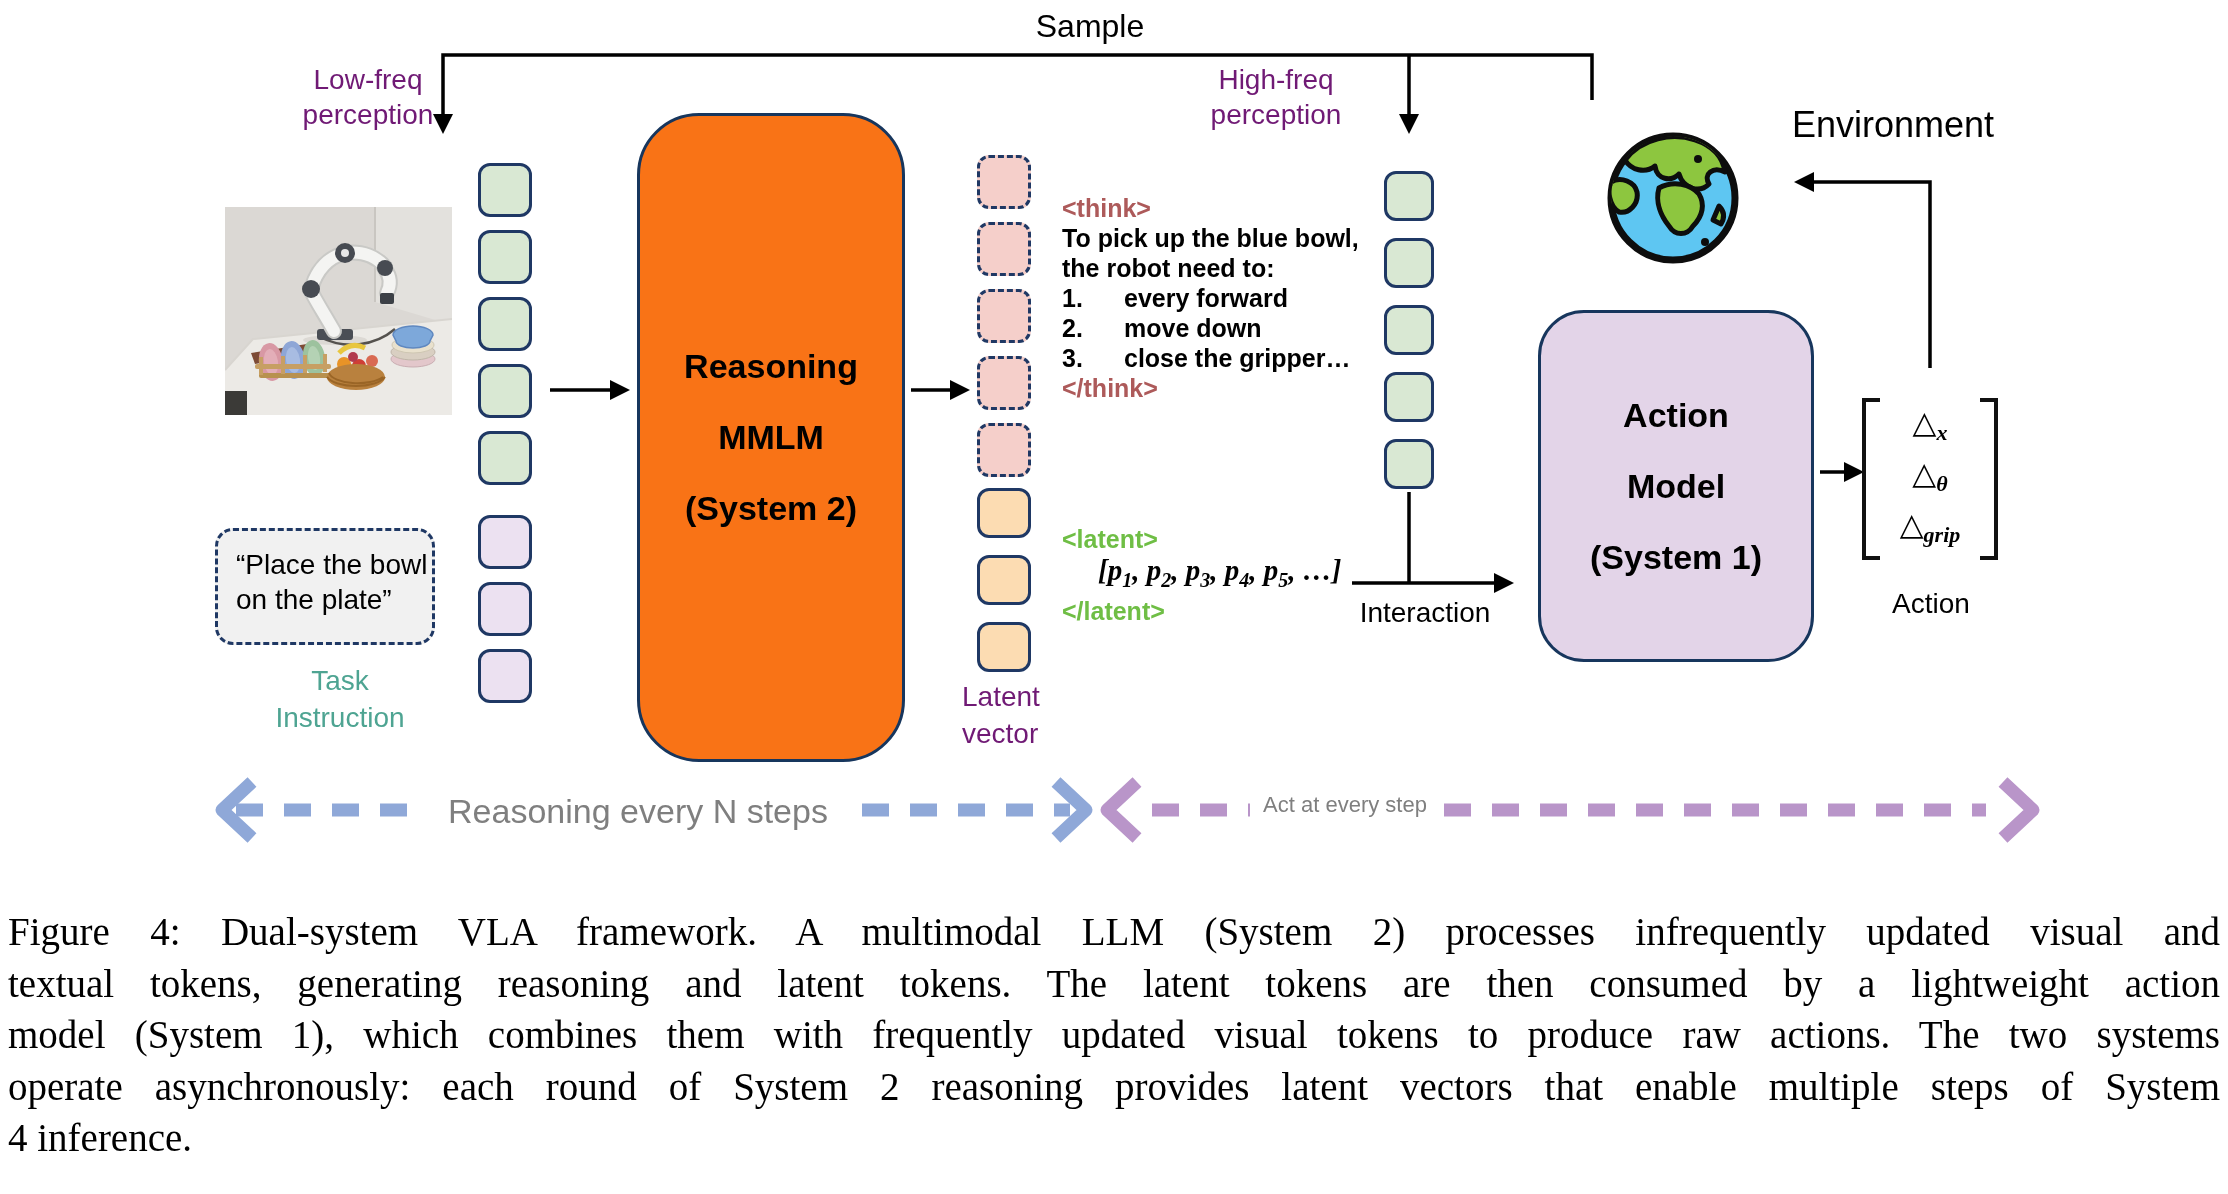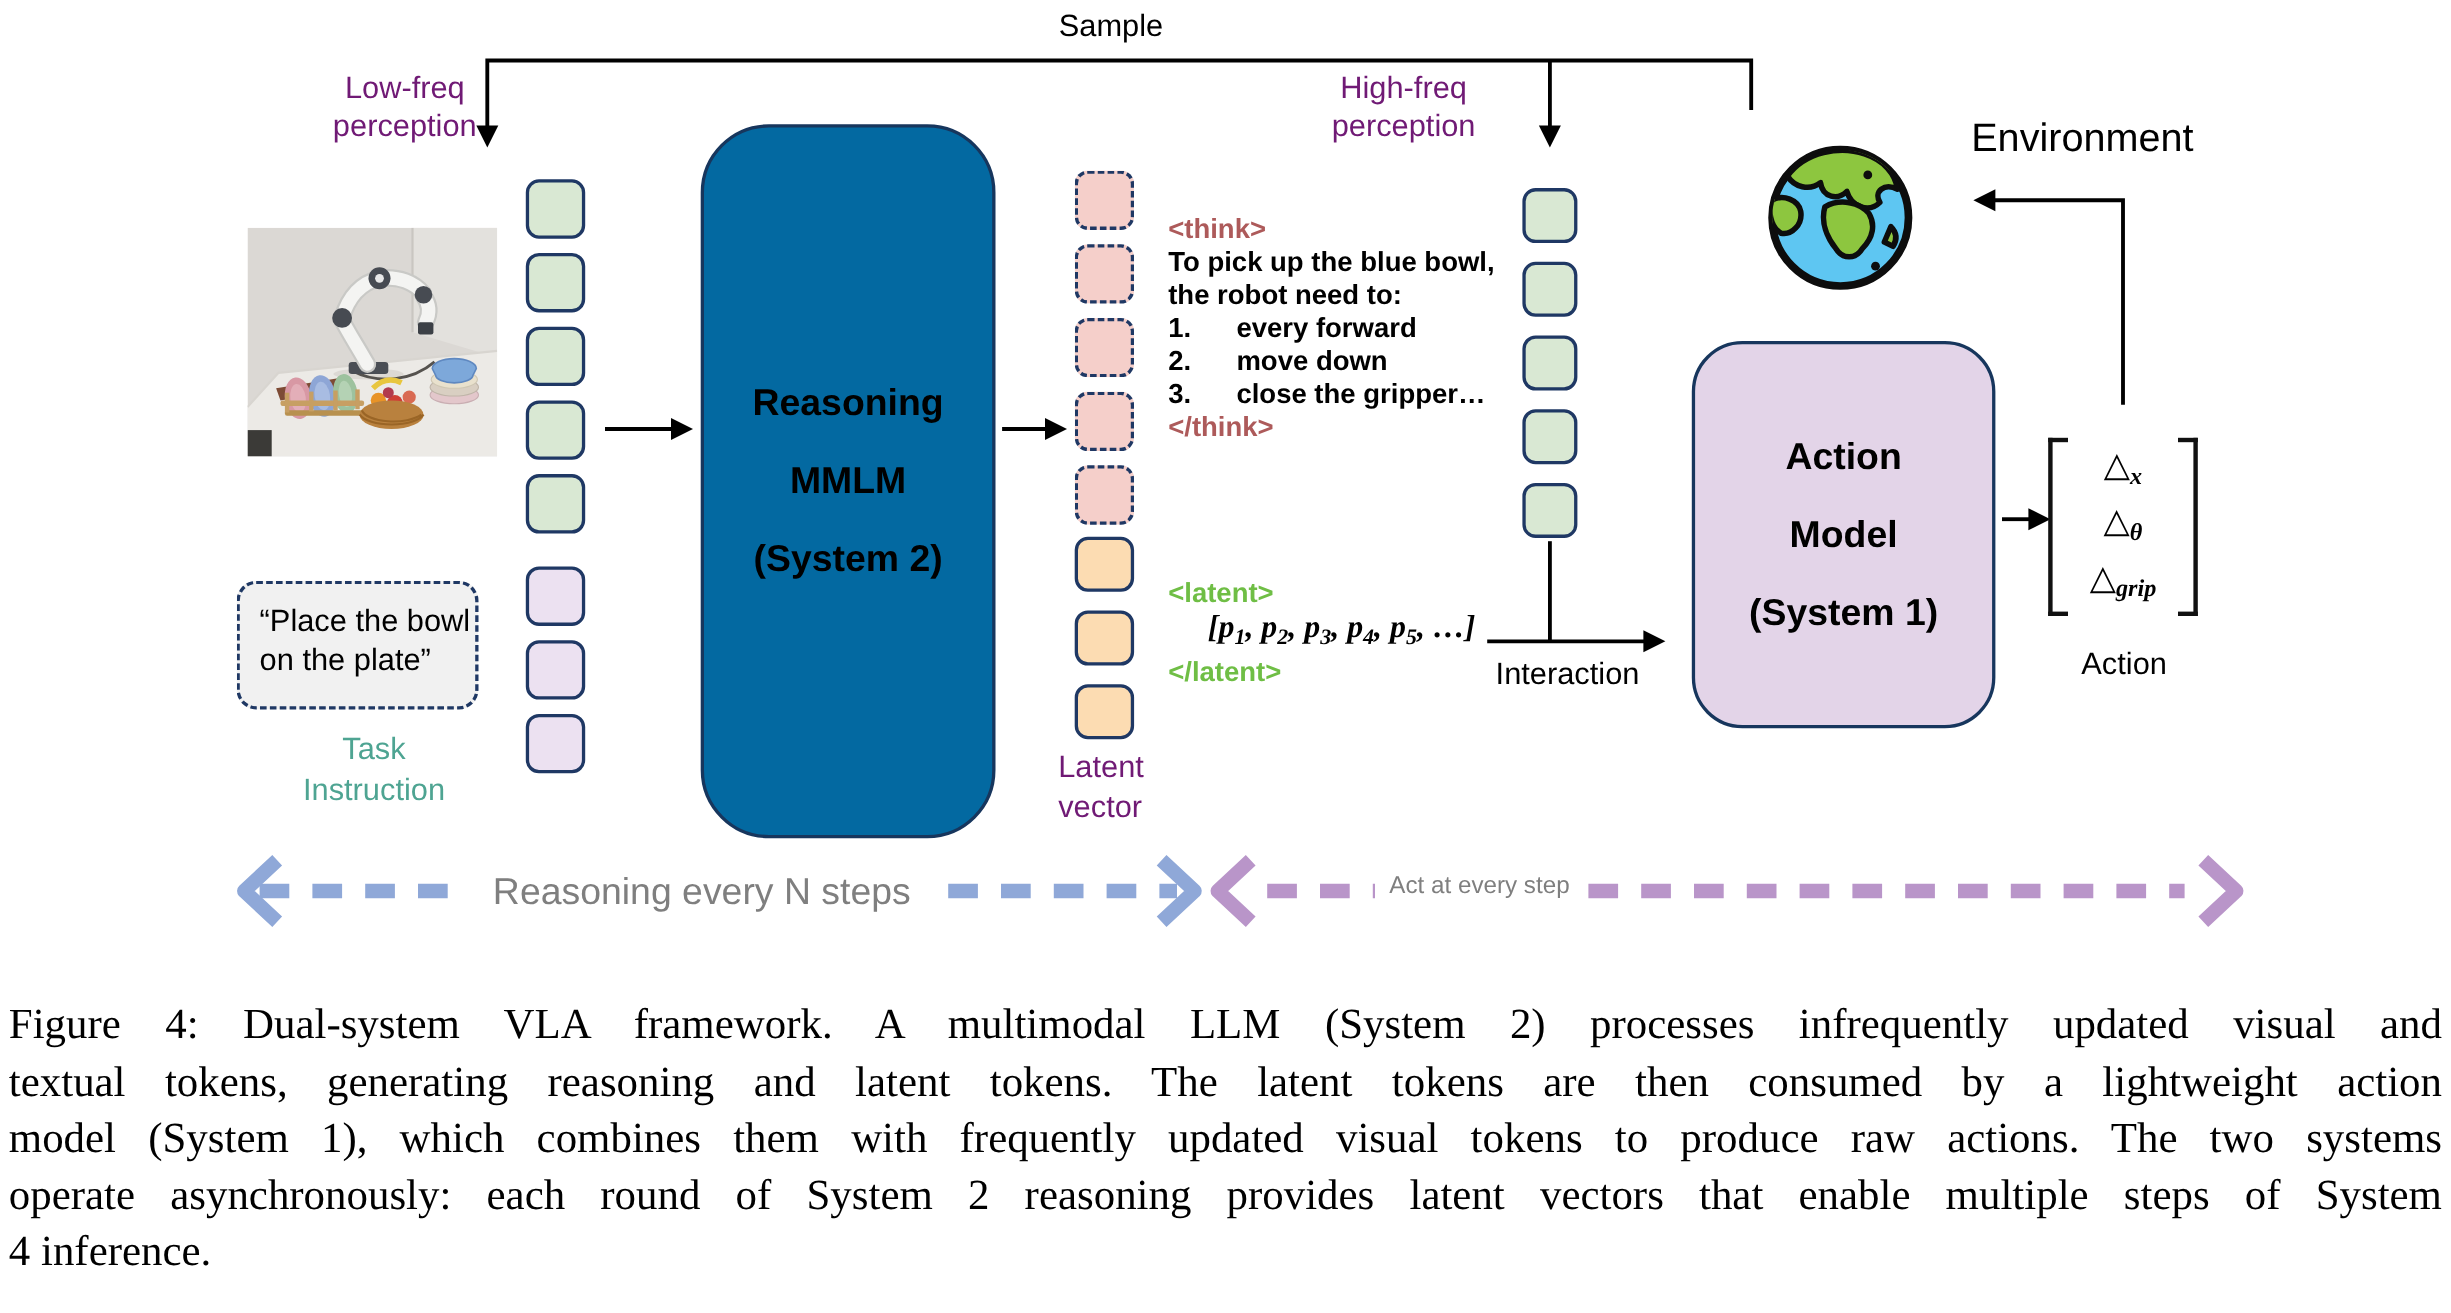--- a/index.html
+++ b/index.html
@@ -18,21 +18,21 @@
   .token{box-sizing:border-box;border:3.5px solid #1f3864;border-radius:12px;}
   .t-green{width:54px;height:54px;background:#d9e8d3;}
   .t-purple{width:54px;height:54px;background:#ece1f1;}
   .t-pink{width:54px;height:54px;background:#f5cfca;border-style:dashed;}
   .t-orange{width:54px;height:50px;background:#fcdcb2;}
   .t-sm{width:50px;height:50px;}
   
   .sysbox{position:absolute;box-sizing:border-box;border:3.5px solid #17365d;
           display:flex;align-items:center;justify-content:center;
           font-weight:bold;font-size:34px;line-height:71px;text-align:center;color:#000;}
-  #system2{left:637px;top:113px;width:268px;height:649px;border-radius:62px;background:#0369a1;}
+  #system2{left:637px;top:113px;width:268px;height:649px;border-radius:62px;background:#f97316;}
   #system1{left:1538px;top:310px;width:276px;height:352px;border-radius:46px;background:#e3d4e8;}
   #task-box{left:215px;top:528px;width:220px;height:117px;box-sizing:border-box;
             border:3px dashed #1f3864;border-radius:18px;background:#f1f1f1;
             font-size:28px;line-height:35px;padding:16px 0 0 18px;color:#000;}
   
   #think-block{left:1062px;top:193px;width:330px;font-size:25px;line-height:30px;font-weight:bold;color:#000;}
   .tag-maroon{color:#ad5a5a;}
   .tag-green{color:#6fbe45;}
   .step-row .num{display:inline-block;width:62px;}
   #latent-block{left:1062px;top:525px;width:300px;font-size:25px;line-height:29px;font-weight:bold;color:#000;}
@@ -88,21 +88,21 @@
     </g>
 
     <g stroke="#b995c9" stroke-width="13" fill="none" stroke-linecap="butt">
       <line x1="1152" y1="810" x2="1250" y2="810" stroke-dasharray="27 21"></line>
       <line x1="1444" y1="810" x2="1986" y2="810" stroke-dasharray="27 21"></line>
       <polyline points="1137,782 1107,810 1137,838" stroke-linejoin="round"></polyline>
       <polyline points="2003,782 2033,810 2003,838" stroke-linejoin="round"></polyline>
     </g>
   </svg>
 
-  <div class="lbl ctr" style="left:910px;top:8px;width:200px;font-size:28px;">Sample</div>
+  <div class="lbl ctr" style="left:990px;top:8px;width:200px;font-size:32px;">Sample</div>
   <div class="lbl ctr sage pre" style="left:268px;top:62px;width:200px;font-size:28px;line-height:35px;">Low-freq
 perception</div>
   <div class="lbl ctr sage pre" style="left:1176px;top:62px;width:200px;font-size:28px;line-height:35px;">High-freq
 perception</div>
   <div class="lbl" style="left:1792px;top:104px;font-size:36px;">Environment</div>
 
   <svg class="abs" style="left:225px;top:207px;" width="227" height="208" viewBox="0 0 227 208">
     <rect width="227" height="208" fill="#dbd8d4"></rect>
     <polygon points="150,0 227,0 227,118 150,95" fill="#e3e1dd"></polygon>
     <line x1="150" y1="0" x2="150" y2="95" stroke="#c9c6c1" stroke-width="2"></line>

